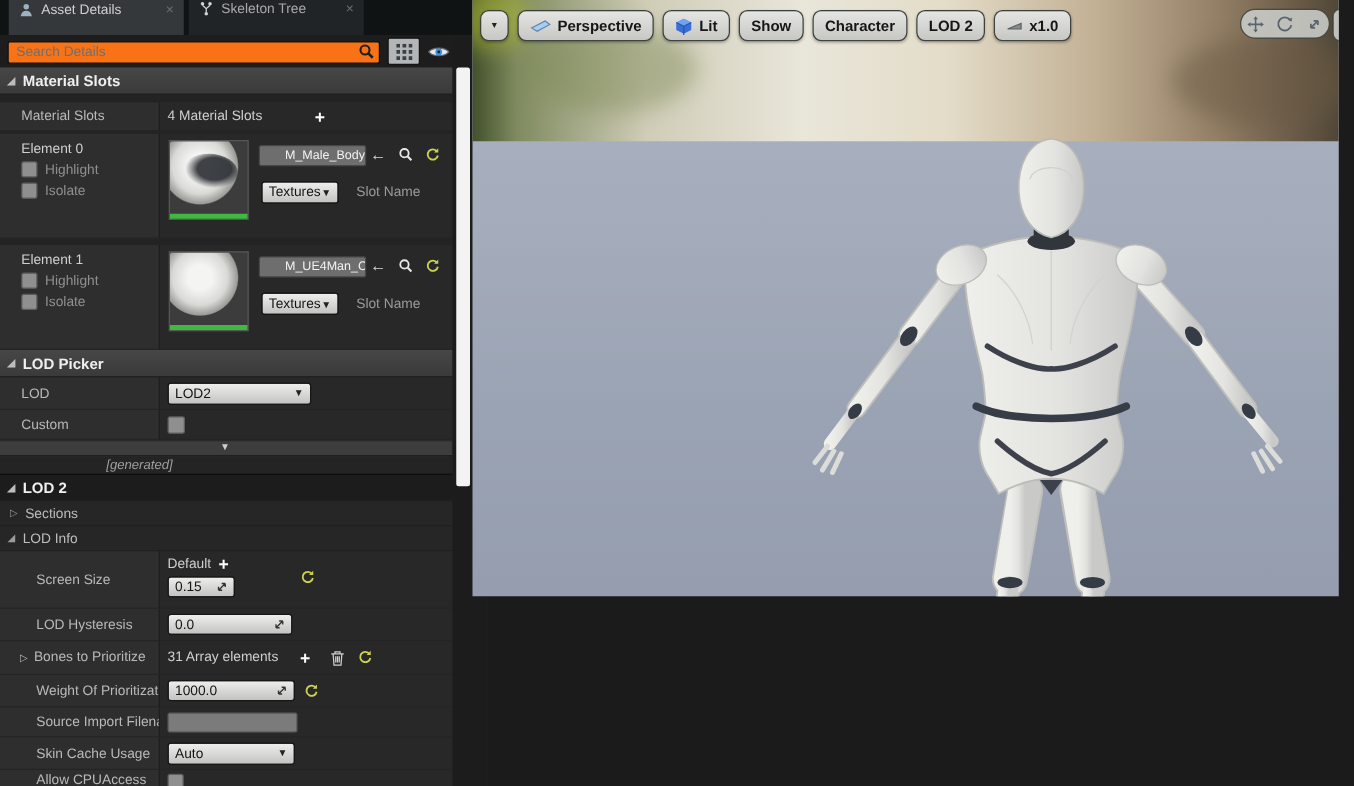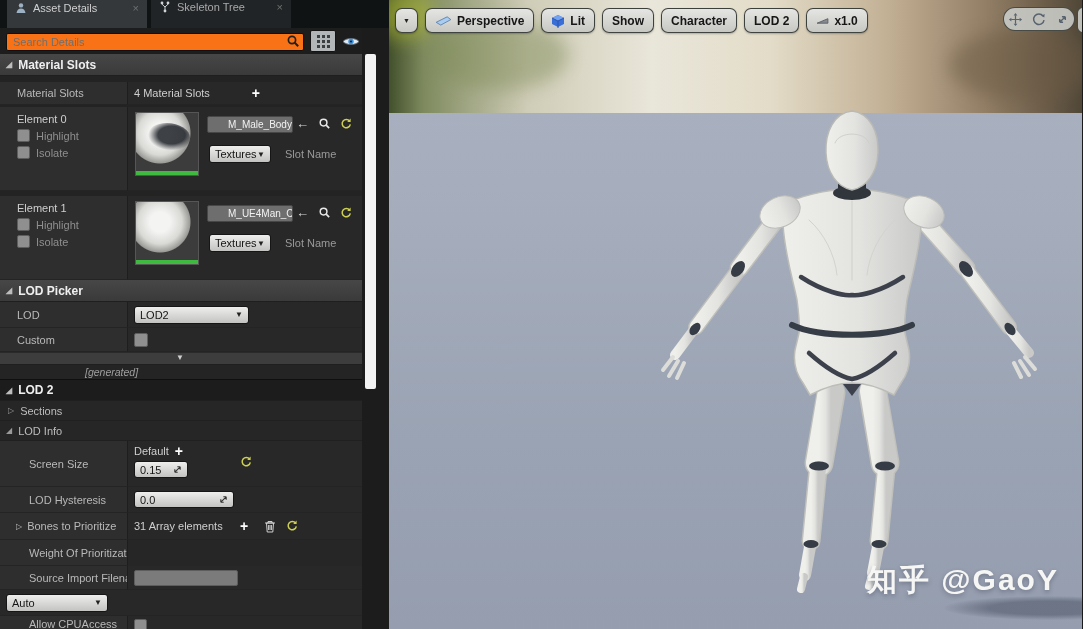--- a/index.html
+++ b/index.html
@@ -68,21 +68,21 @@
   .splitter .tri{position:absolute;left:176px;top:0px;color:#cfcfcf;font-size:8px;}
   .genrow{height:14px;background:#242424;color:#9f9f9f;font-size:10.5px;font-style:italic;
       display:flex;align-items:center;padding-left:85px;box-sizing:border-box;}
   .exprow{height:20px;background:#262626;border-bottom:1px solid #202020;display:flex;align-items:center;
       gap:6px;font-size:11px;color:#bdbdbd;box-sizing:border-box;}
   .exprow .tri{color:#9a9a9a;}
   .gutter{position:absolute;left:362px;top:28px;width:28px;height:601px;background:#1c1c1c;}
   .gutter .thumb{position:absolute;left:3px;top:26px;width:11px;height:335px;background:#f3f3f3;border-radius:2px;}
 
   
-  .viewport{position:absolute;left:389px;top:0;width:693px;height:629px;overflow:hidden;
+  .viewport{position:absolute;left:378px;top:0;width:693px;height:477px;overflow:hidden;
       background:linear-gradient(180deg,#abb3c2 0%,#a5adbc 35%,#9aa3b3 70%,#959dae 100%);}
   .band{position:absolute;left:0;top:0;width:693px;height:113px;
       background:linear-gradient(90deg,#42502c 0%,#7e8a5e 5%,#cfccb7 20%,#e9e6da 38%,#e3dcc8 55%,#c2b094 72%,#937f66 86%,#6a5b48 95%,#504738 100%);}
   .blob{position:absolute;border-radius:50%;filter:blur(9px);}
   .mannequin{position:absolute;left:250px;top:105px;}
   .shadow{position:absolute;left:555px;top:596px;width:210px;height:24px;border-radius:50%;
       background:radial-gradient(ellipse, rgba(58,66,86,.45) 0 40%, rgba(58,66,86,0) 72%);}
   .toolbar{position:absolute;left:0;top:8px;height:24px;display:flex;gap:7px;padding-left:6px;}
   .vbtn{height:23px;border:1px solid rgba(35,40,35,.85);border-radius:7px;
       background:linear-gradient(#e5e5e3,#c7c7c3);display:flex;align-items:center;gap:5px;
@@ -342,30 +342,43 @@
             </svg>
           <svg width="12" height="12" viewBox="0 0 12 12" style="position:absolute;left:158px">
               <path d="M9.6 3.2A4.1 4.1 0 1 0 10.3 6.4" fill="none" stroke="#cdd052" stroke-width="1.5"></path>
               <path d="M10.6 0.6v3.4H7.2z" fill="#cdd052"></path>
             </svg>
         </div>
       </div>
 
       <div class="prow" style="height:26px">
         <div class="pname ind">Weight Of Prioritizat</div>
+        <div class="pval">
+          <div class="lightctl" style="width:102px;height:17px">
+            <span>1000.0</span>
+            <svg width="9" height="9" viewBox="0 0 10 10">
+                <path d="M2 8L8 2M8 2H4.8M8 2v3.2M2 8h3.2M2 8V4.8" stroke="#333" fill="none" stroke-width="1.2"></path>
+              </svg>
+          </div>
+          <svg width="12" height="12" viewBox="0 0 12 12" style="position:absolute;left:115px">
+              <path d="M9.6 3.2A4.1 4.1 0 1 0 10.3 6.4" fill="none" stroke="#cdd052" stroke-width="1.5"></path>
+              <path d="M10.6 0.6v3.4H7.2z" fill="#cdd052"></path>
+            </svg>
+        </div>
       </div>
 
       <div class="prow" style="height:24px">
         <div class="pname ind">Source Import Filena</div>
         <div class="pval">
           <div style="width:102px;height:14px;background:#7b7b7b;border-radius:2px;border:1px solid #5d5d5d"></div>
         </div>
       </div>
 
       <div class="prow" style="height:26px">
+        <div class="pname ind">Skin Cache Usage</div>
         <div class="pval">
           <div class="lightctl" style="width:102px">
               <span>Auto</span>
               <span class="dd">▼</span>
             </div>
         </div>
       </div>
 
       <div class="prow" style="height:16px">
         <div class="pname ind">Allow CPUAccess</div>

